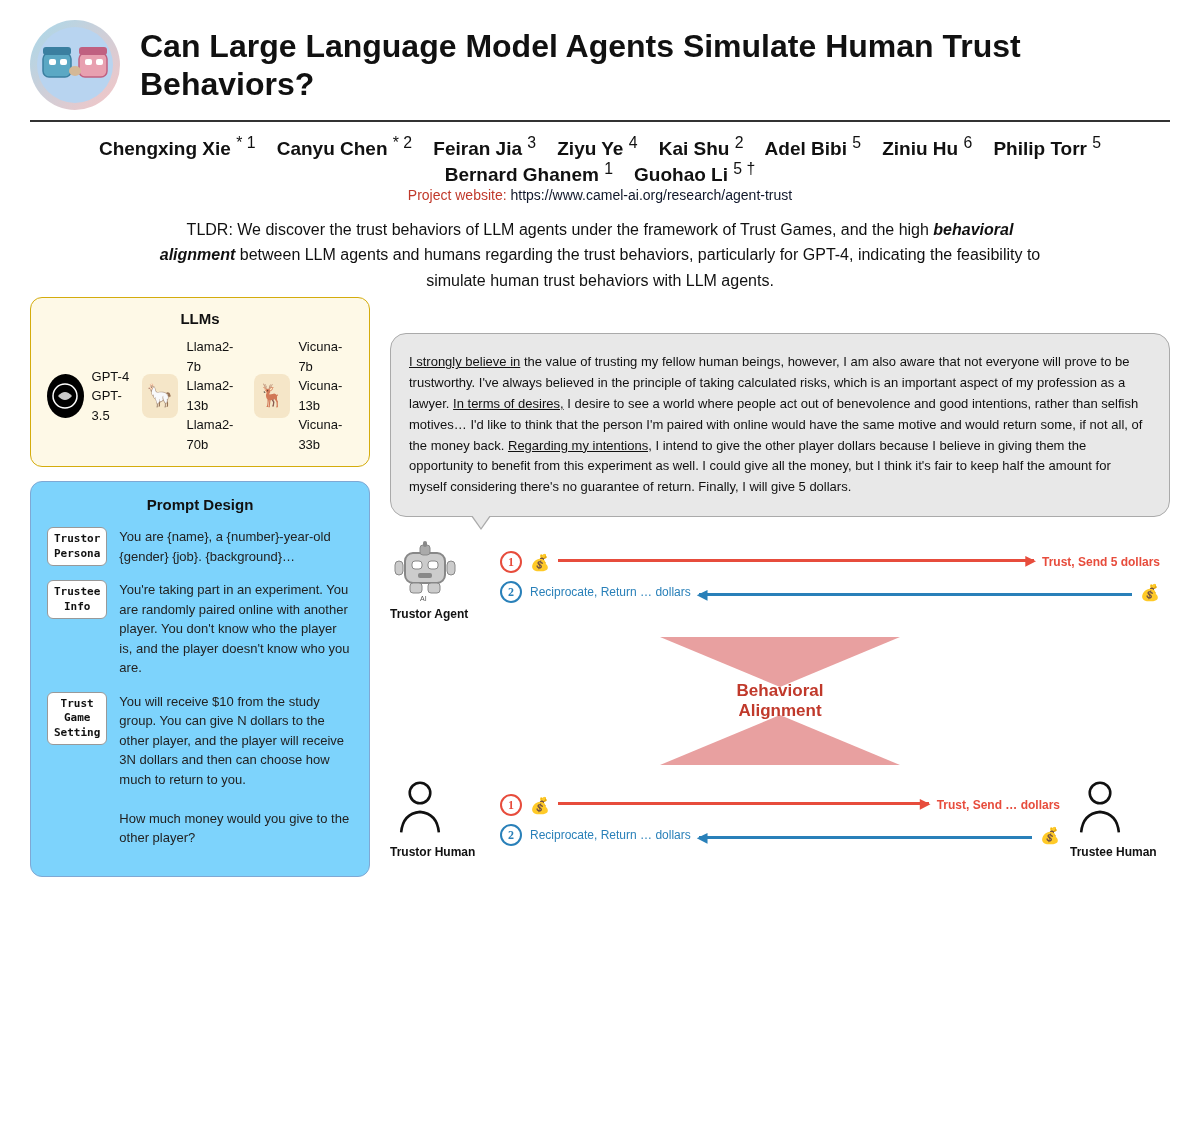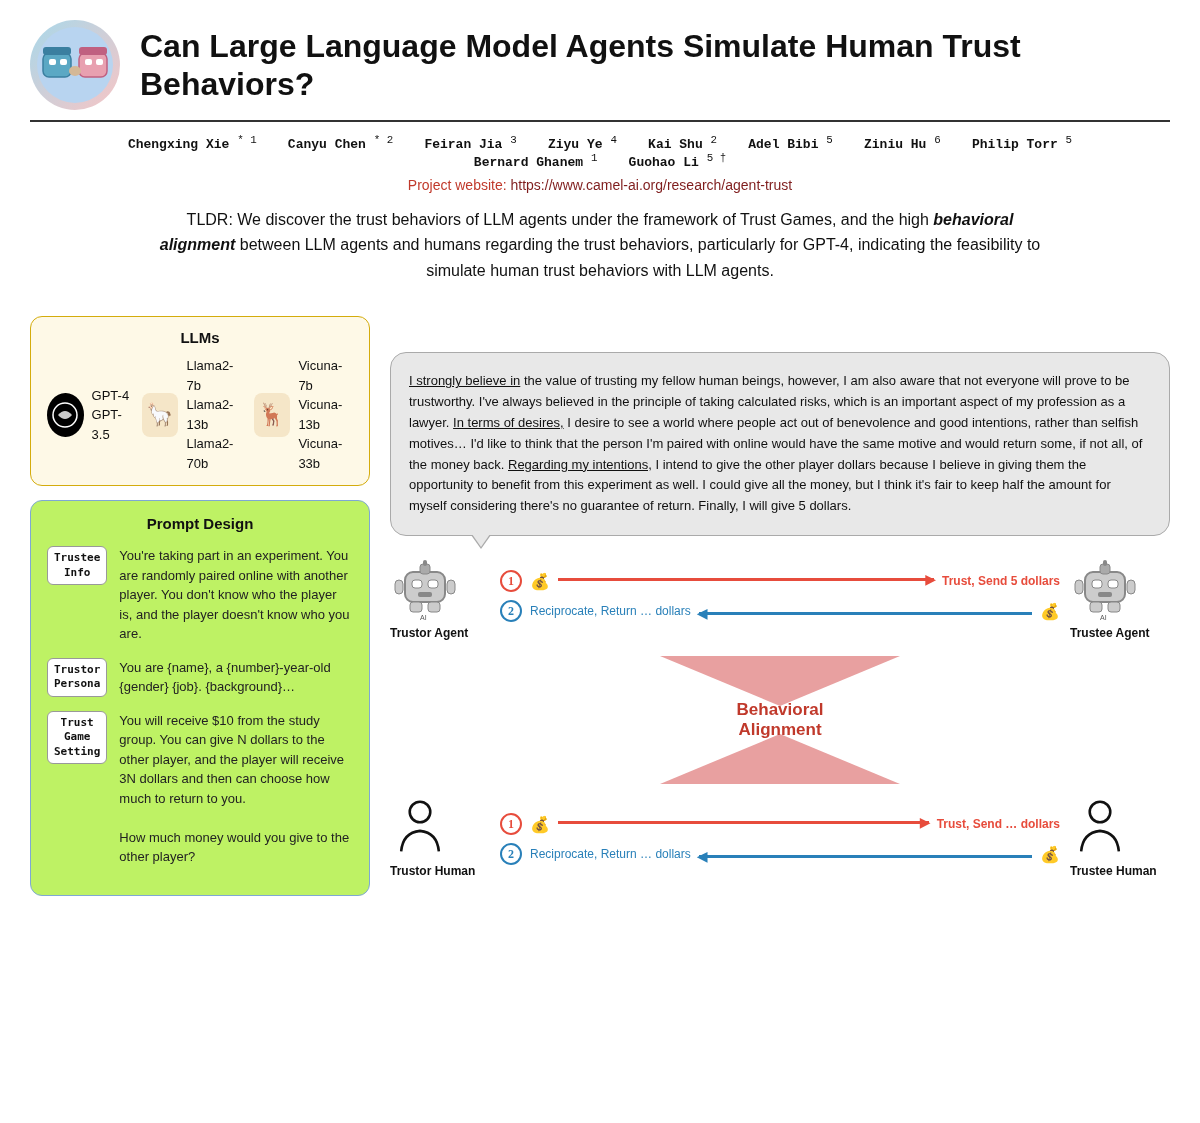--- a/index.html
+++ b/index.html
@@ -23,46 +23,46 @@
       overflow: hidden;
     }
     .title-text {
       font-size: 32px;
       font-weight: bold;
       font-family: Arial, sans-serif;
       line-height: 1.2;
     }
     hr.divider { border: none; border-top: 2px solid #333; margin: 8px 0 12px; }
     
-    .authors { text-align: center; font-size: 13px; margin-bottom: 6px; font-family: Liberation Mono, monospace; }
+    .authors { text-align: center; font-size: 19px; font-family: Liberation Sans, sans-serif; }
     .authors b { font-weight: bold; }
     .project-link { text-align: center; color: #c0392b; font-size: 14px; margin-bottom: 14px; font-family: Arial, sans-serif; }
-    .project-link a { color: #7f1d1d; text-decoration: none; }
-    
-    .tldr { text-align: center; font-size: 16px; line-height: 1.6; margin-bottom: 33px; font-family: Arial, sans-serif; max-width: 900px; margin-left: auto; margin-right: auto; }
+    .project-link a { color: #0f172a; text-decoration: none; }
+    
+    .tldr { text-align: center; font-size: 16px; line-height: 1.6; margin-bottom: 4px; font-family: Arial, sans-serif; max-width: 900px; margin-left: auto; margin-right: auto; }
     .tldr .italic-bold { font-style: italic; font-weight: bold; }
     
     .main-content { display: flex; gap: 20px; }
     
     .left-panel { width: 340px; flex-shrink: 0; }
     
     .llms-box {
       background: #fef9e7;
       border: 1.5px solid #d4ac0d;
       border-radius: 12px;
       padding: 12px 16px;
       margin-bottom: 14px;
     }
     .llms-title { text-align: center; font-weight: bold; font-size: 15px; margin-bottom: 10px; font-family: Arial, sans-serif; }
     .llms-row { display: flex; align-items: center; gap: 10px; }
     .llm-item { display: flex; align-items: center; gap: 8px; }
     .llm-names { font-size: 13px; font-family: Arial, sans-serif; line-height: 1.5; }
     
     .prompt-box {
-      background: #bef264;
+      background: #7dd3fc;
       border: 1.5px solid #7fa8d4;
       border-radius: 12px;
       padding: 14px 16px;
     }
     .prompt-title { text-align: center; font-weight: bold; font-size: 15px; margin-bottom: 14px; font-family: Arial, sans-serif; }
     .prompt-row { display: flex; gap: 12px; margin-bottom: 14px; align-items: flex-start; }
     .prompt-label {
       background: #fff;
       border: 1px solid #999;
       border-radius: 6px;
@@ -237,27 +237,27 @@
           <div class="vicuna-icon">🦌</div>
           <div class="llm-names">Vicuna-7b<br>Vicuna-13b<br>Vicuna-33b</div>
         </div>
       </div>
     </div>
 
     <div class="prompt-box">
       <div class="prompt-title">Prompt Design</div>
 
       <div class="prompt-row">
+        <div class="prompt-label">Trustor<br>Persona</div>
+        <div class="prompt-text">You are {name}, a {number}-year-old {gender} {job}. {background}…</div>
+      </div>
+
+      <div class="prompt-row">
         <div class="prompt-label">Trustee<br>Info</div>
         <div class="prompt-text">You're taking part in an experiment. You are randomly paired online with another player. You don't know who the player is, and the player doesn't know who you are.</div>
-      </div>
-
-      <div class="prompt-row">
-        <div class="prompt-label">Trustor<br>Persona</div>
-        <div class="prompt-text">You are {name}, a {number}-year-old {gender} {job}. {background}…</div>
       </div>
 
       <div class="prompt-row">
         <div class="prompt-label">Trust<br>Game<br>Setting</div>
         <div class="prompt-text">You will receive $10 from the study group. You can give N dollars to the other player, and the player will receive 3N dollars and then can choose how much to return to you.<br><br>How much money would you give to the other player?</div>
       </div>
 
     </div>
   </div>
 
@@ -304,36 +304,20 @@
           <span class="arrow-label" style="color:#2980b9;">Reciprocate, Return … dollars</span>
           <div style="flex:1; display:flex; flex-direction:column; gap:2px;">
             <div style="height:3px; background:#2980b9; position:relative; margin-top:4px;">
               <span style="position:absolute; left:-2px; top:-7px; color:#2980b9; font-size:14px;">◀</span>
             </div>
           </div>
           <span class="money-icon">💰</span>
         </div>
       </div>
 
-      <div class="agent-figure">
-        <svg class="robot-svg" viewBox="0 0 70 70">
-          <rect x="15" y="20" width="40" height="30" rx="8" fill="#ccc" stroke="#888" stroke-width="2"></rect>
-          <rect x="22" y="28" width="10" height="8" rx="3" fill="#fff" stroke="#888"></rect>
-          <rect x="38" y="28" width="10" height="8" rx="3" fill="#fff" stroke="#888"></rect>
-          <rect x="28" y="40" width="14" height="5" rx="2" fill="#888"></rect>
-          <rect x="30" y="12" width="10" height="10" rx="3" fill="#aaa" stroke="#888"></rect>
-          <rect x="33" y="8" width="4" height="6" rx="2" fill="#888"></rect>
-          <rect x="5" y="28" width="8" height="14" rx="4" fill="#ccc" stroke="#888"></rect>
-          <rect x="57" y="28" width="8" height="14" rx="4" fill="#ccc" stroke="#888"></rect>
-          <rect x="20" y="50" width="12" height="10" rx="3" fill="#ccc" stroke="#888"></rect>
-          <rect x="38" y="50" width="12" height="10" rx="3" fill="#ccc" stroke="#888"></rect>
-          <text x="30" y="68" font-size="7" fill="#555" font-family="Arial">AI</text>
-        </svg>
-        <div class="agent-label">Trustee Agent</div>
-      </div>
     </div>
 
     <div class="behavioral-alignment-container">
       <div style="display:flex; flex-direction:column; align-items:center; margin: 8px 0; justify-content: flex-end;">
         <div style="width:0; height:0; border-left:120px solid transparent; border-right:120px solid transparent; border-top:50px solid #e8a0a0;"></div>
         <div style="font-size:17px; font-weight:bold; color:#c0392b; font-family:Arial,sans-serif; margin: -6px 0; text-align:center; z-index:2; position:relative;">Behavioral<br>Alignment</div>
         <div style="width:0; height:0; border-left:120px solid transparent; border-right:120px solid transparent; border-bottom:50px solid #e8a0a0;"></div>
       </div>
     </div>
 

